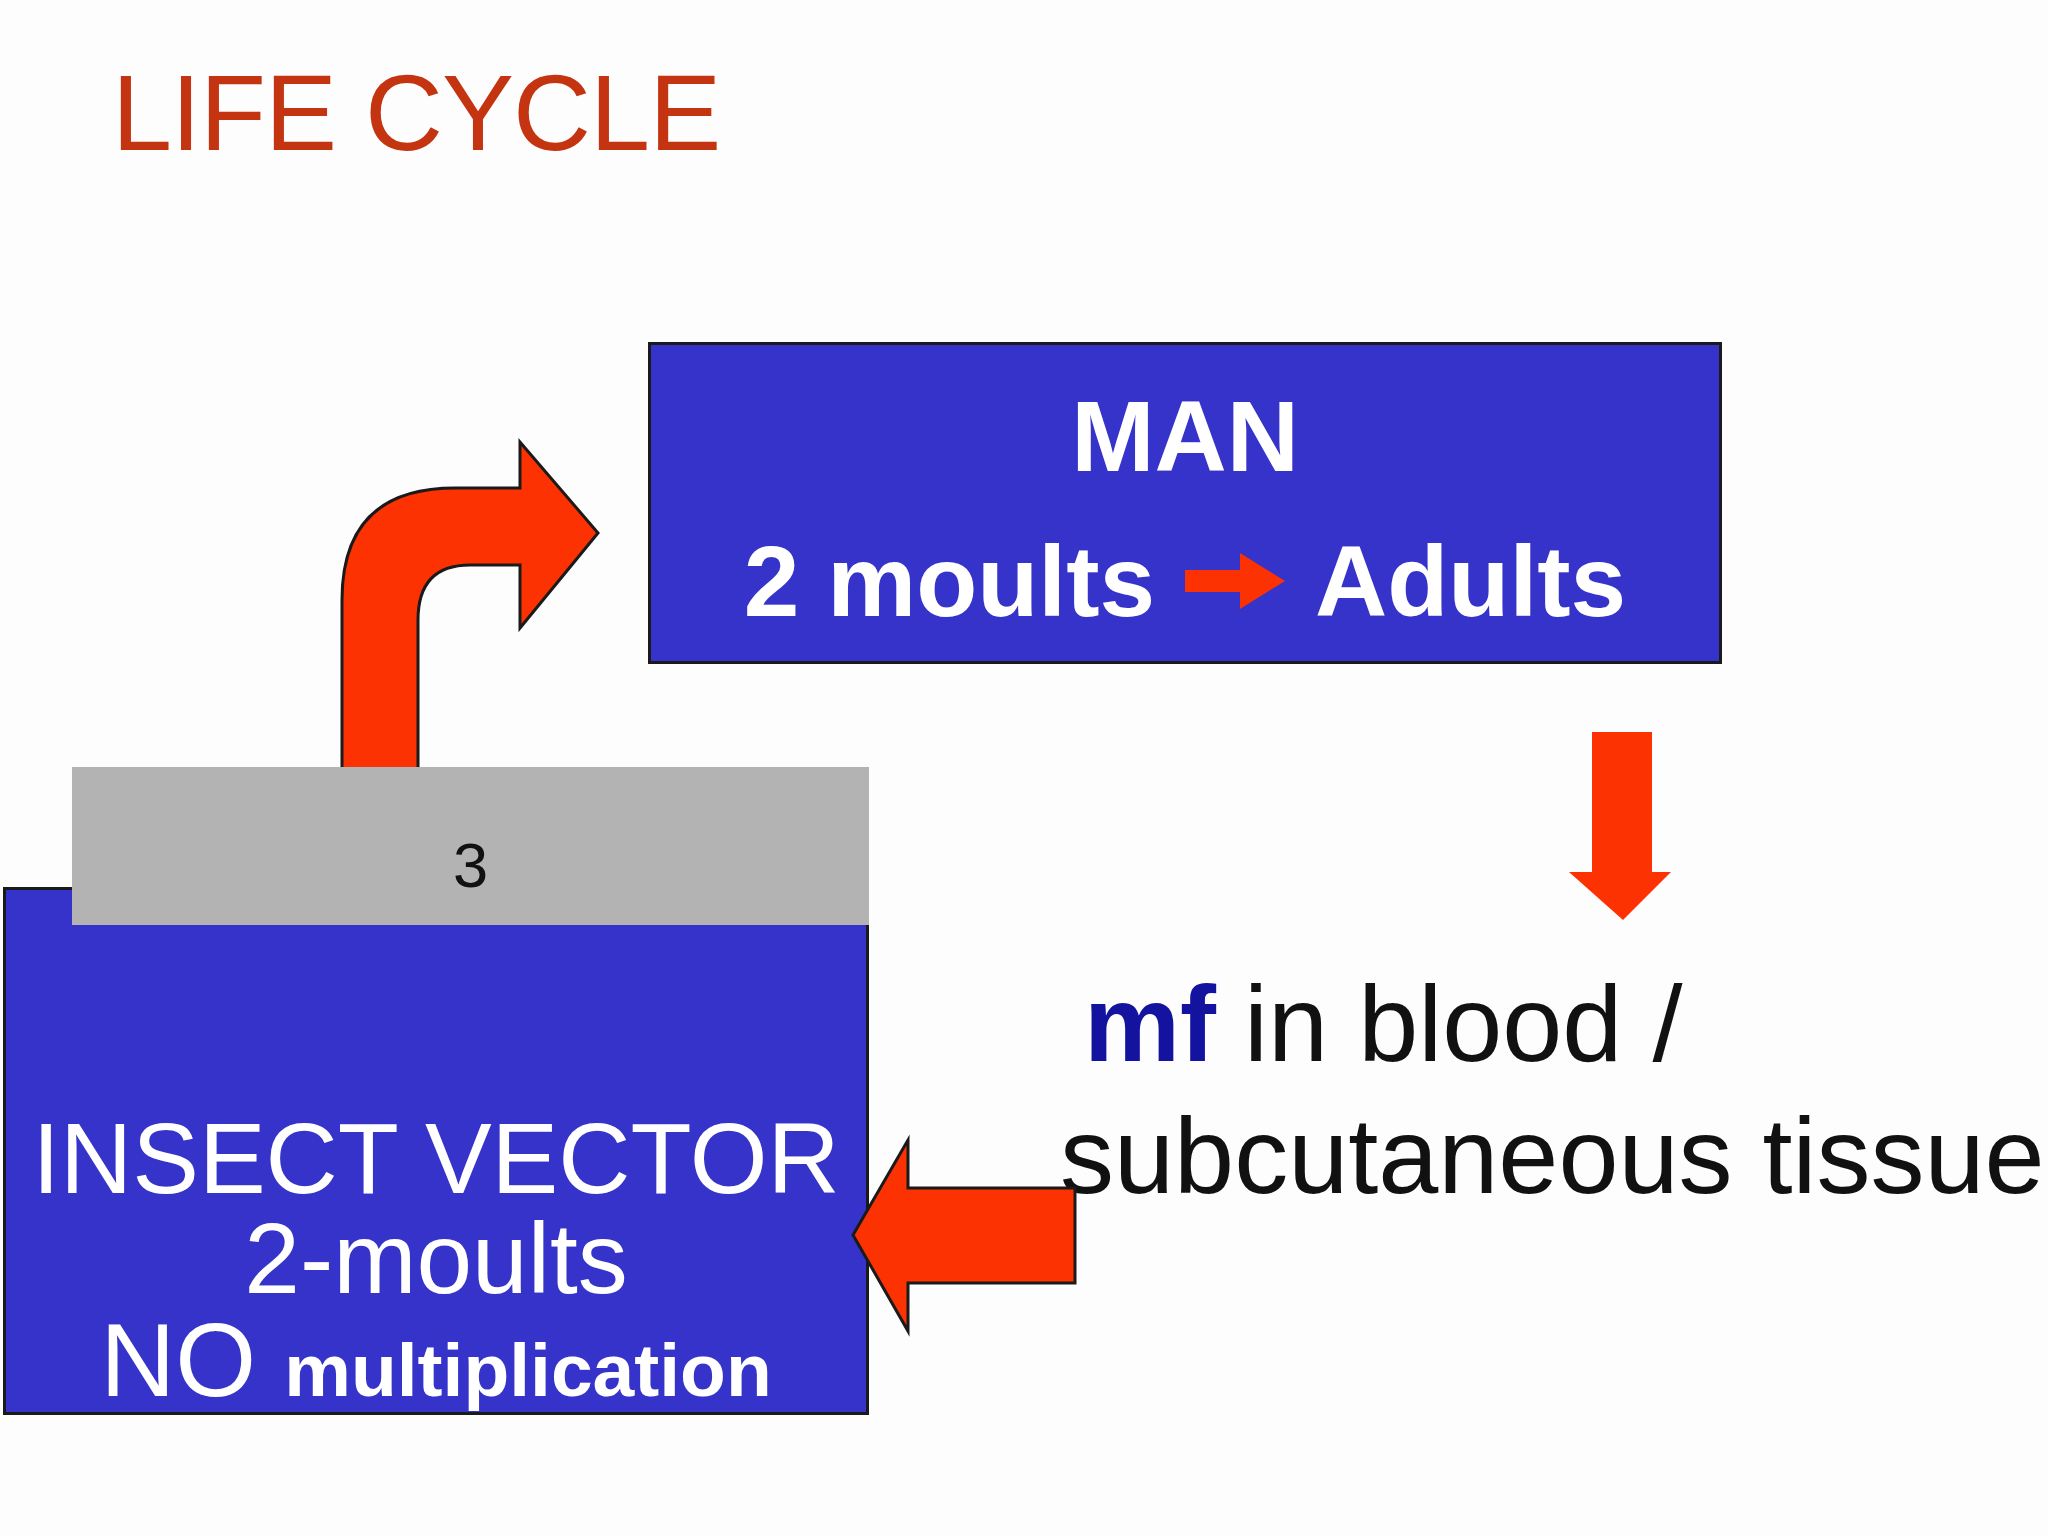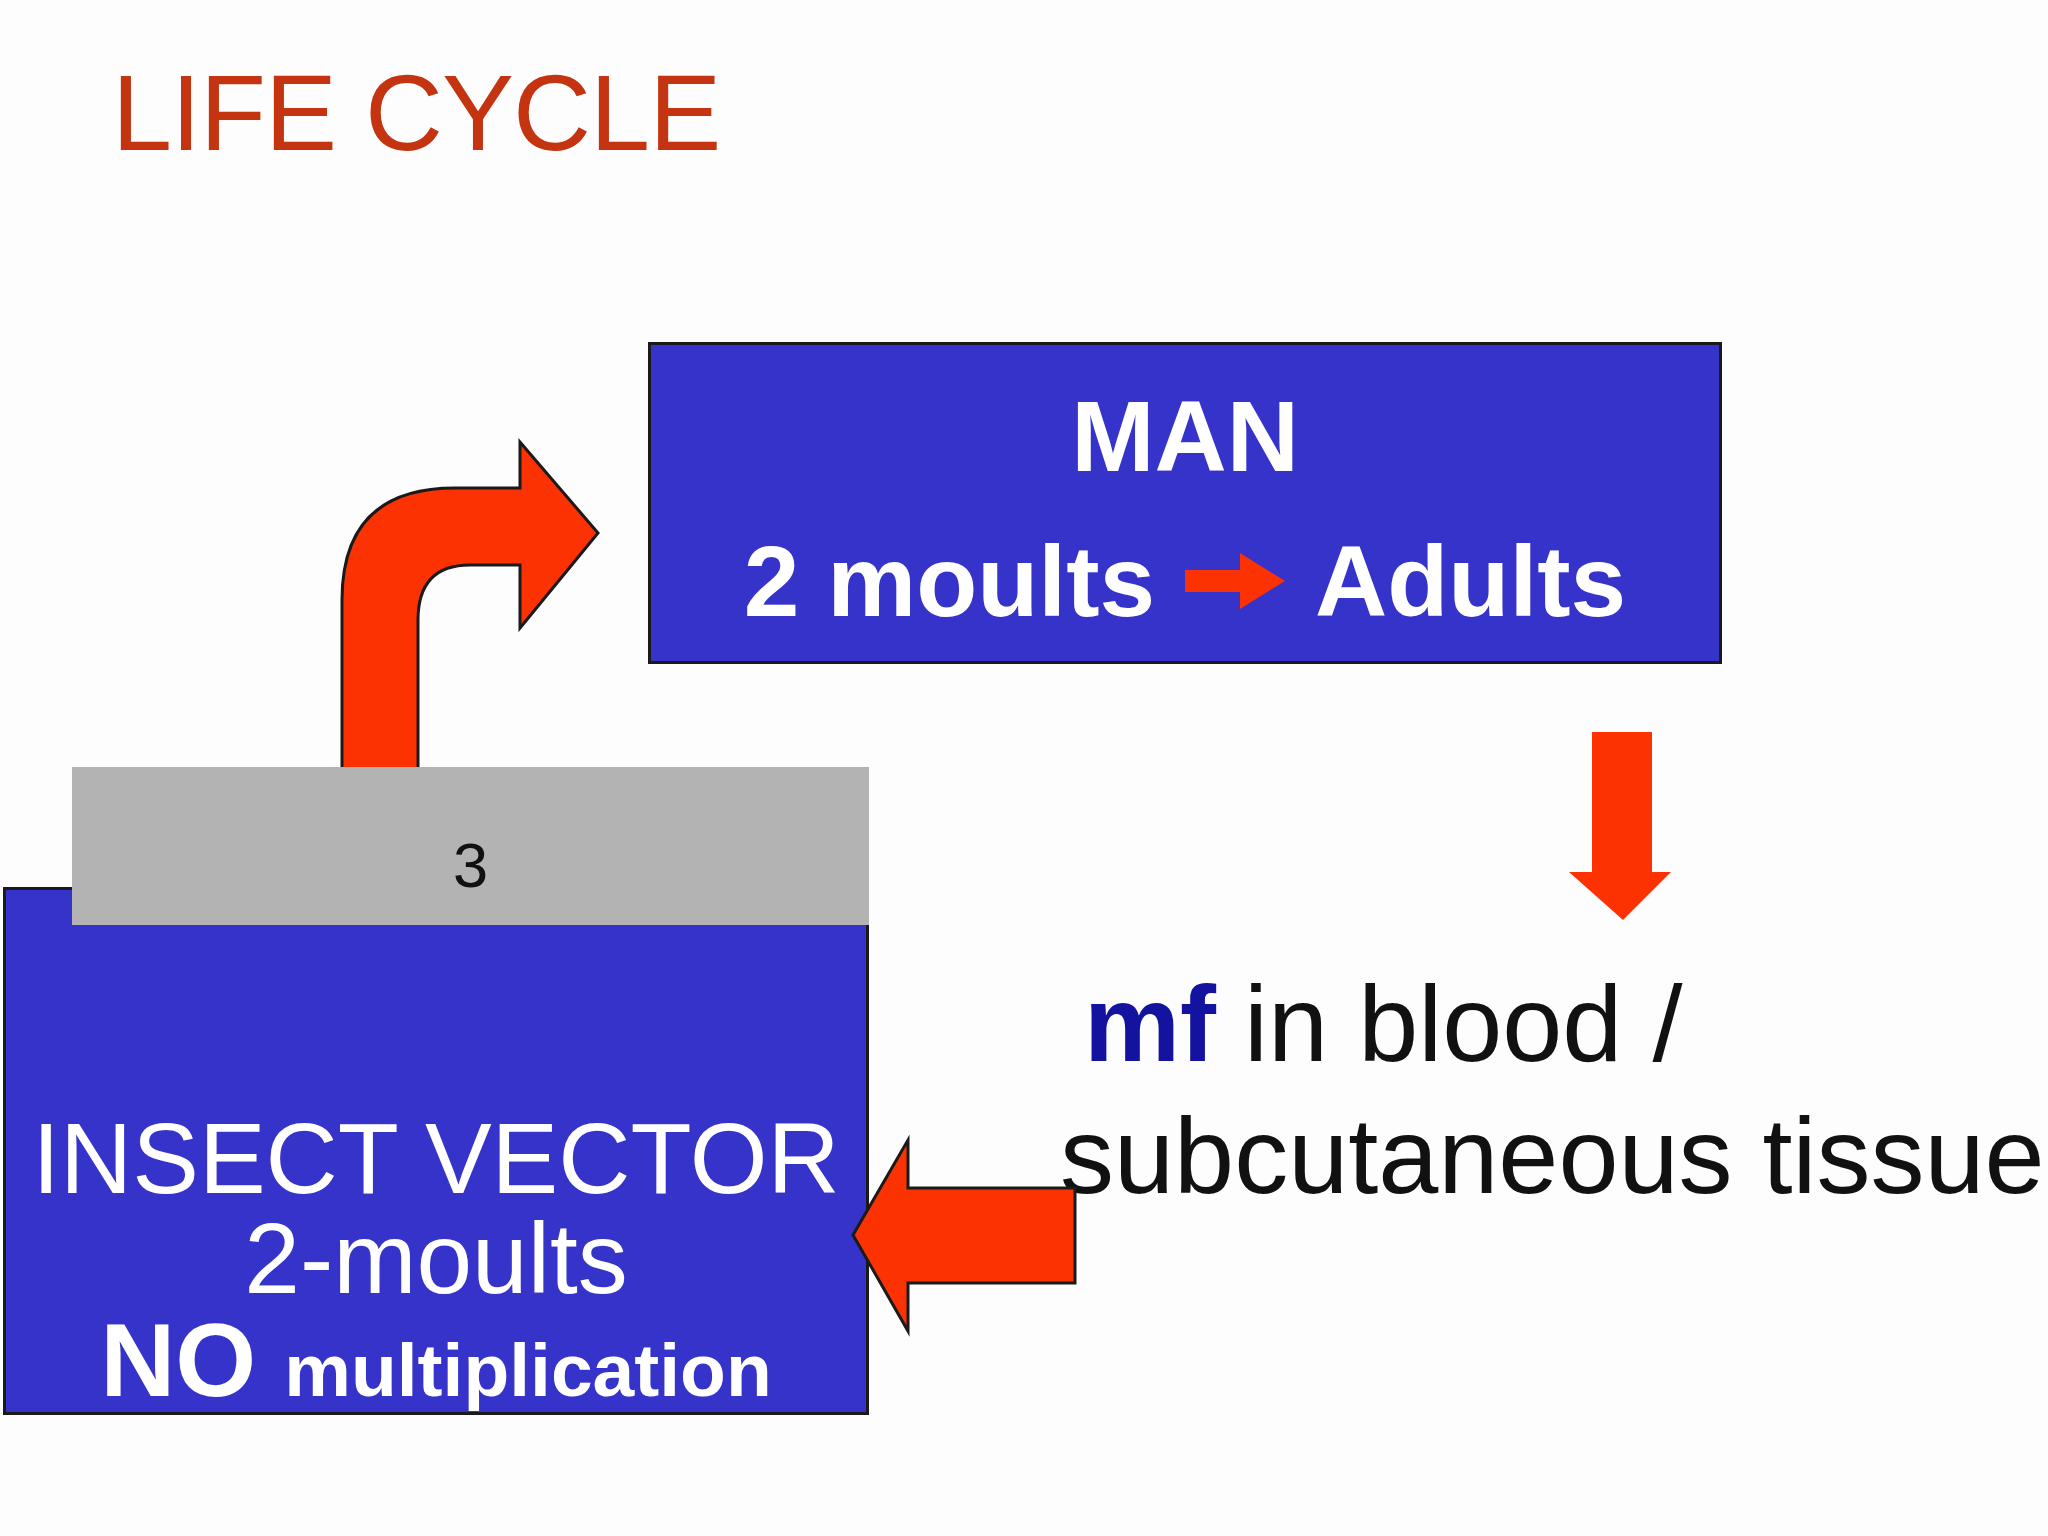--- a/index.html
+++ b/index.html
@@ -64,21 +64,21 @@
     left: 3px;
     top: 887px;
     width: 866px;
     height: 528px;
     justify-content: flex-end;
     padding-top: 26px;
     z-index: 1;
   }
   .v-line1, .v-line2 { font-size: 100px; font-weight: normal; line-height: 1; }
   .v-line3 { display: flex; align-items: baseline; gap: 28px; line-height: 1; }
-  .v-line3 .no { font-size: 104px; font-weight: bold; }
+  .v-line3 .no { font-size: 104px; font-weight: normal; }
   .v-line3 .mult { font-size: 75px; font-weight: bold; }
 
   
   .gray-box {
     position: absolute;
     left: 72px;
     top: 767px;
     width: 797px;
     height: 158px;
     background: var(--gray-box, #b3b3b3);

